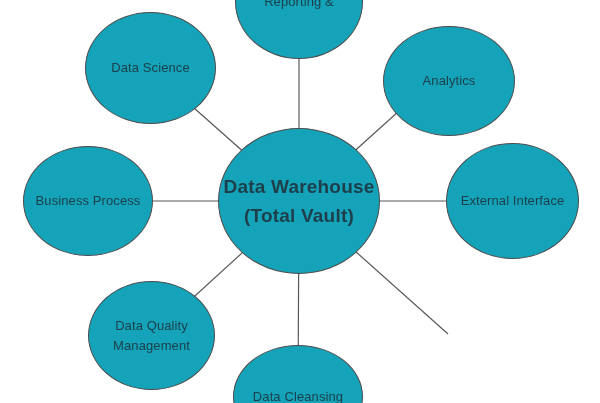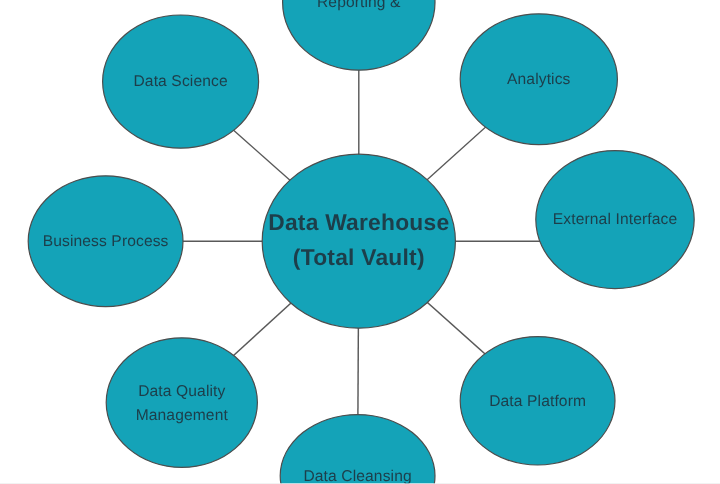--- a/index.html
+++ b/index.html
@@ -46,23 +46,23 @@
   }
   .node.hub .line{
     font-size:19px;
     line-height:29px;
     letter-spacing:0.2px;
   }
   
   #hub                 {left:218px; top:128px; width:162px; height:146px;font-weight:bold;}
   #reporting           {left:235px; top:-55px; width:128px; height:114px;}
   #data-science        {left:85px;  top:12px;  width:131px; height:112px;}
-  #analytics           {left:383px; top:11px;  width:132px; height:110px;}
+  #analytics           {left:383px; top:26px;  width:132px; height:110px;}
   #business-process    {left:23px;  top:146px; width:130px; height:110px;}
-  #external-interface  {left:446px; top:125px; width:133px; height:116px;}
+  #external-interface  {left:446px; top:143px; width:133px; height:116px;}
   #total-quality       {left:88px;  top:281px; width:127px; height:109px;}
   #data-platform       {left:383px; top:280px; width:130px; height:108px;}
   #data-cleansing      {left:233px; top:345px; width:130px; height:103px;}
 </style>
 </head>
 <body>
 
 <div class="canvas">
 
   <svg class="connectors" viewBox="0 0 600 403" xmlns="http://www.w3.org/2000/svg">
@@ -99,21 +99,18 @@
 
   <div class="node" id="external-interface">
     <span class="line">External Interface</span>
   </div>
 
   <div class="node" id="total-quality">
     <span class="line">Data Quality</span>
     <span class="line">Management</span>
   </div>
 
-  <div class="node" id="data-platform">
-    <span class="line">Data Platform</span>
-  </div>
 
   <div class="node" id="data-cleansing">
     <span class="line">Data Cleansing</span>
   </div>
 
 </div>
 
 </body></html>

